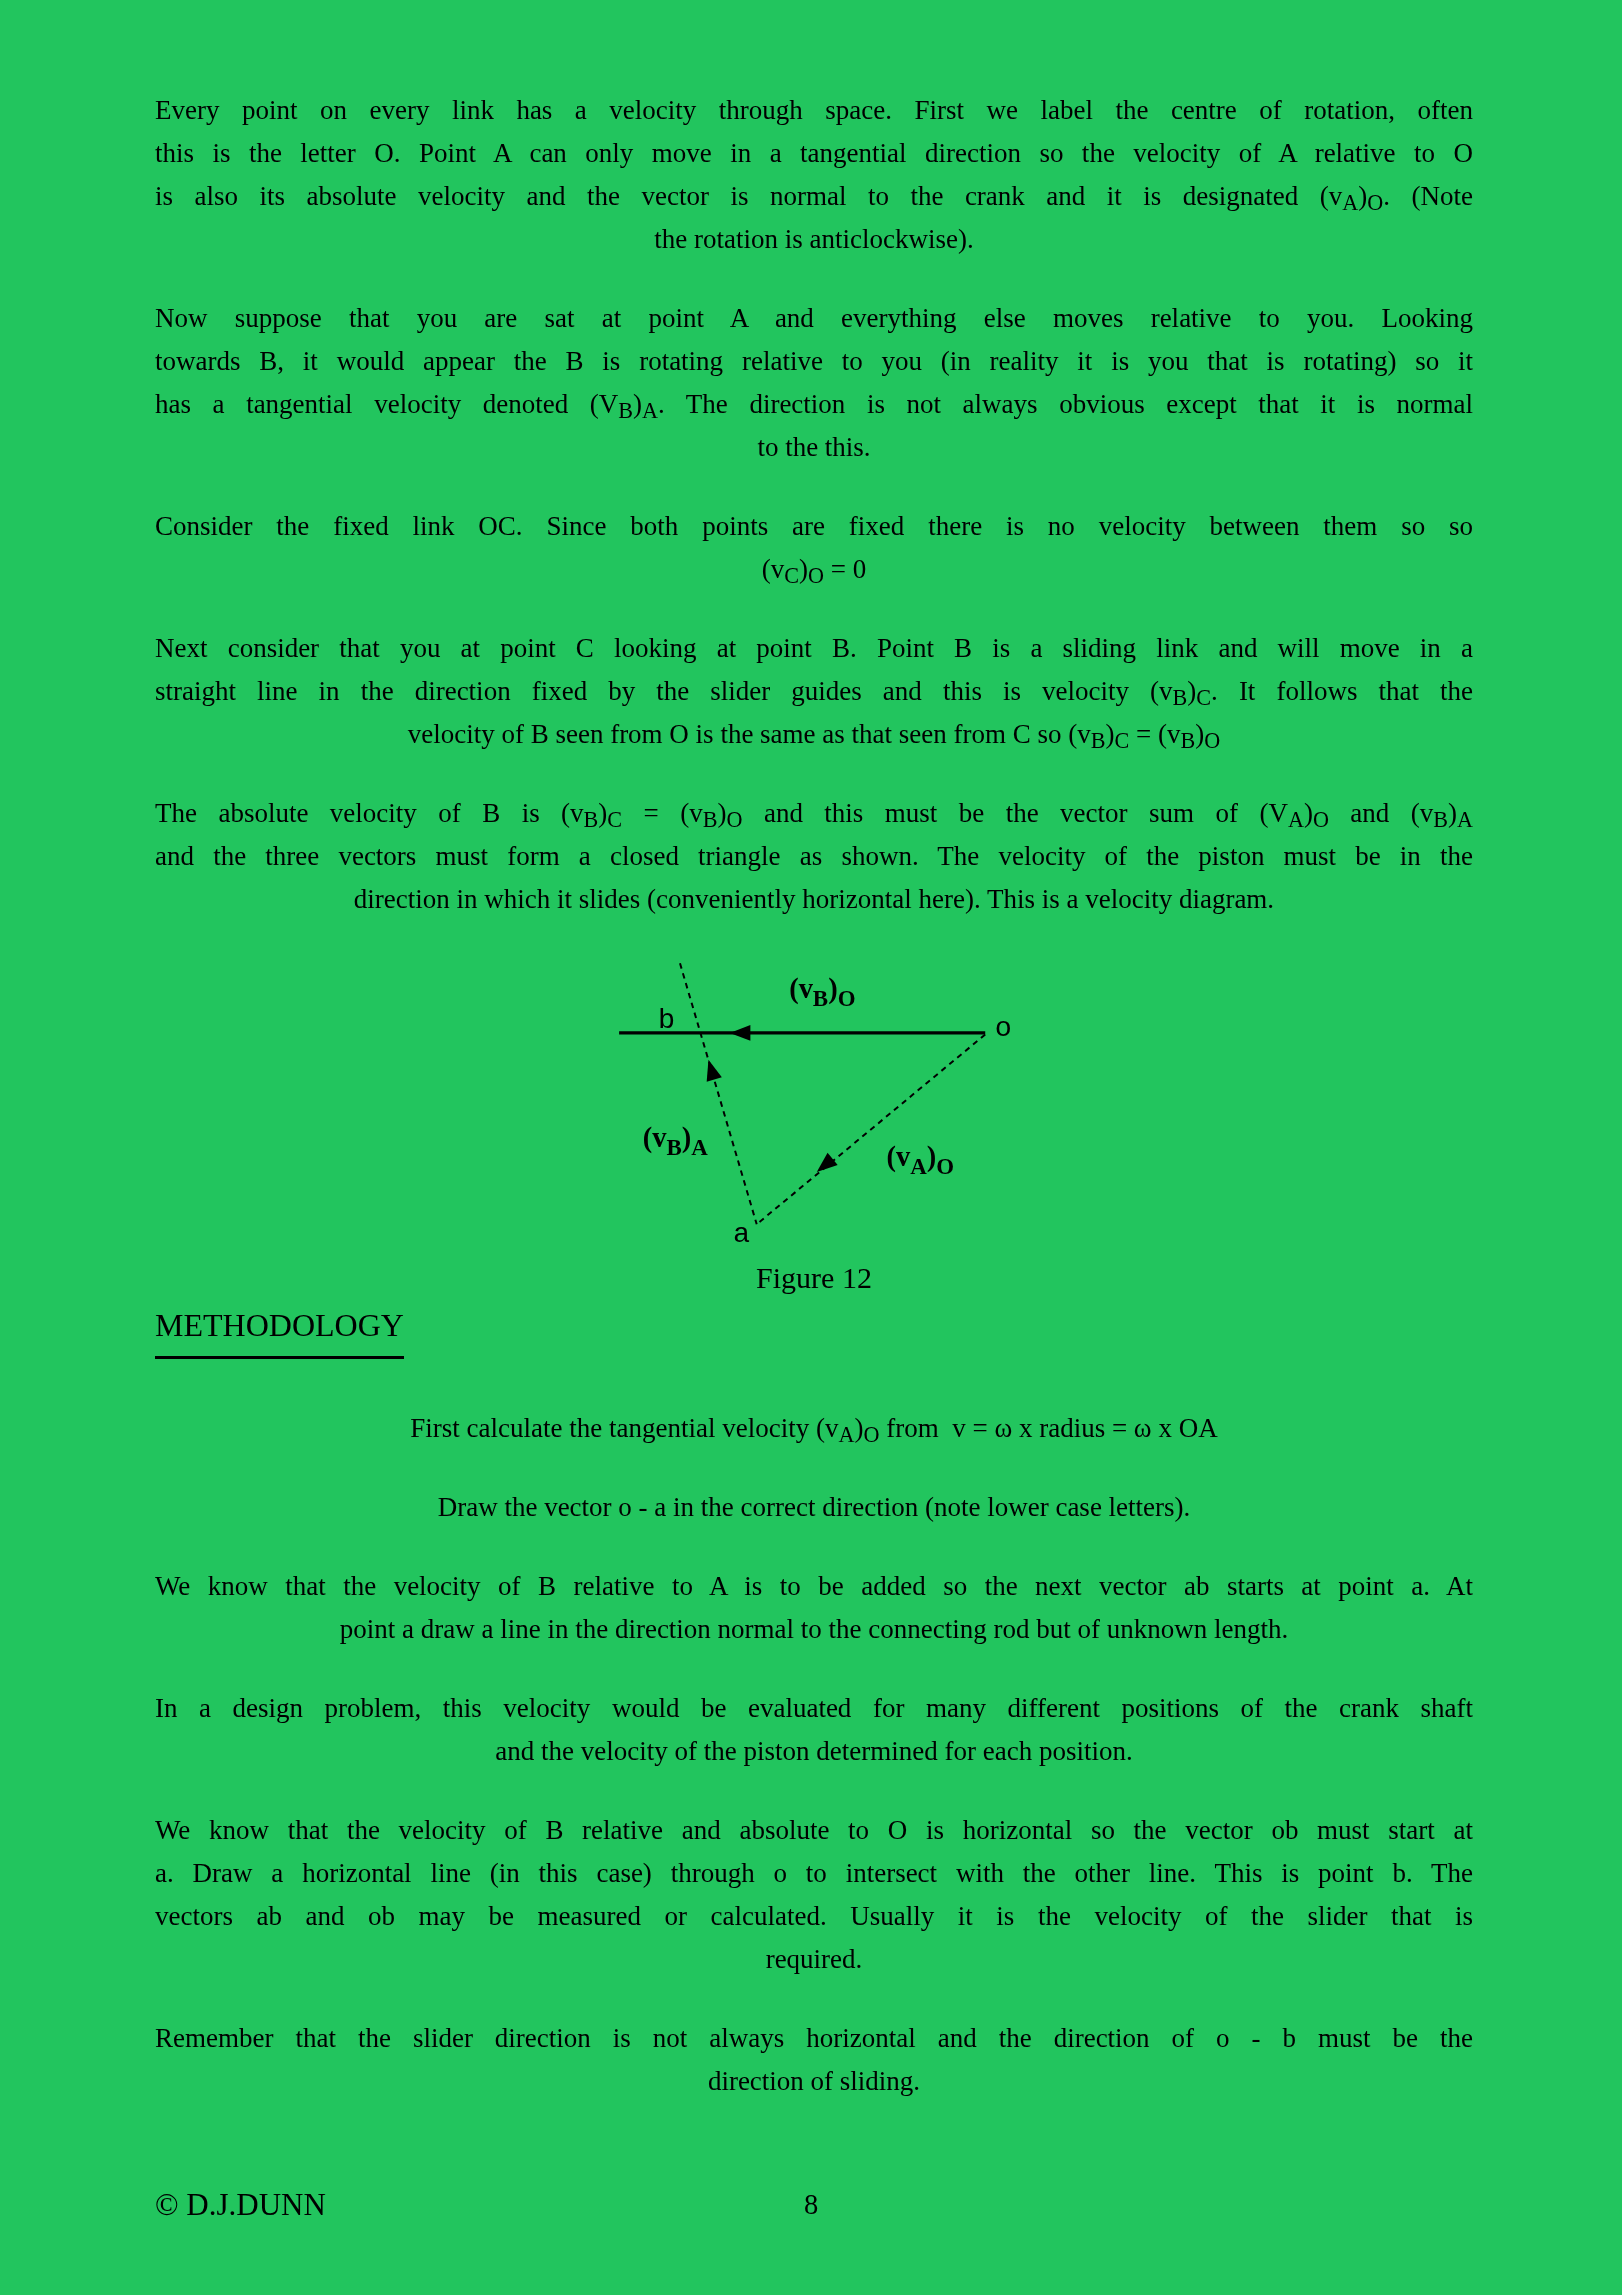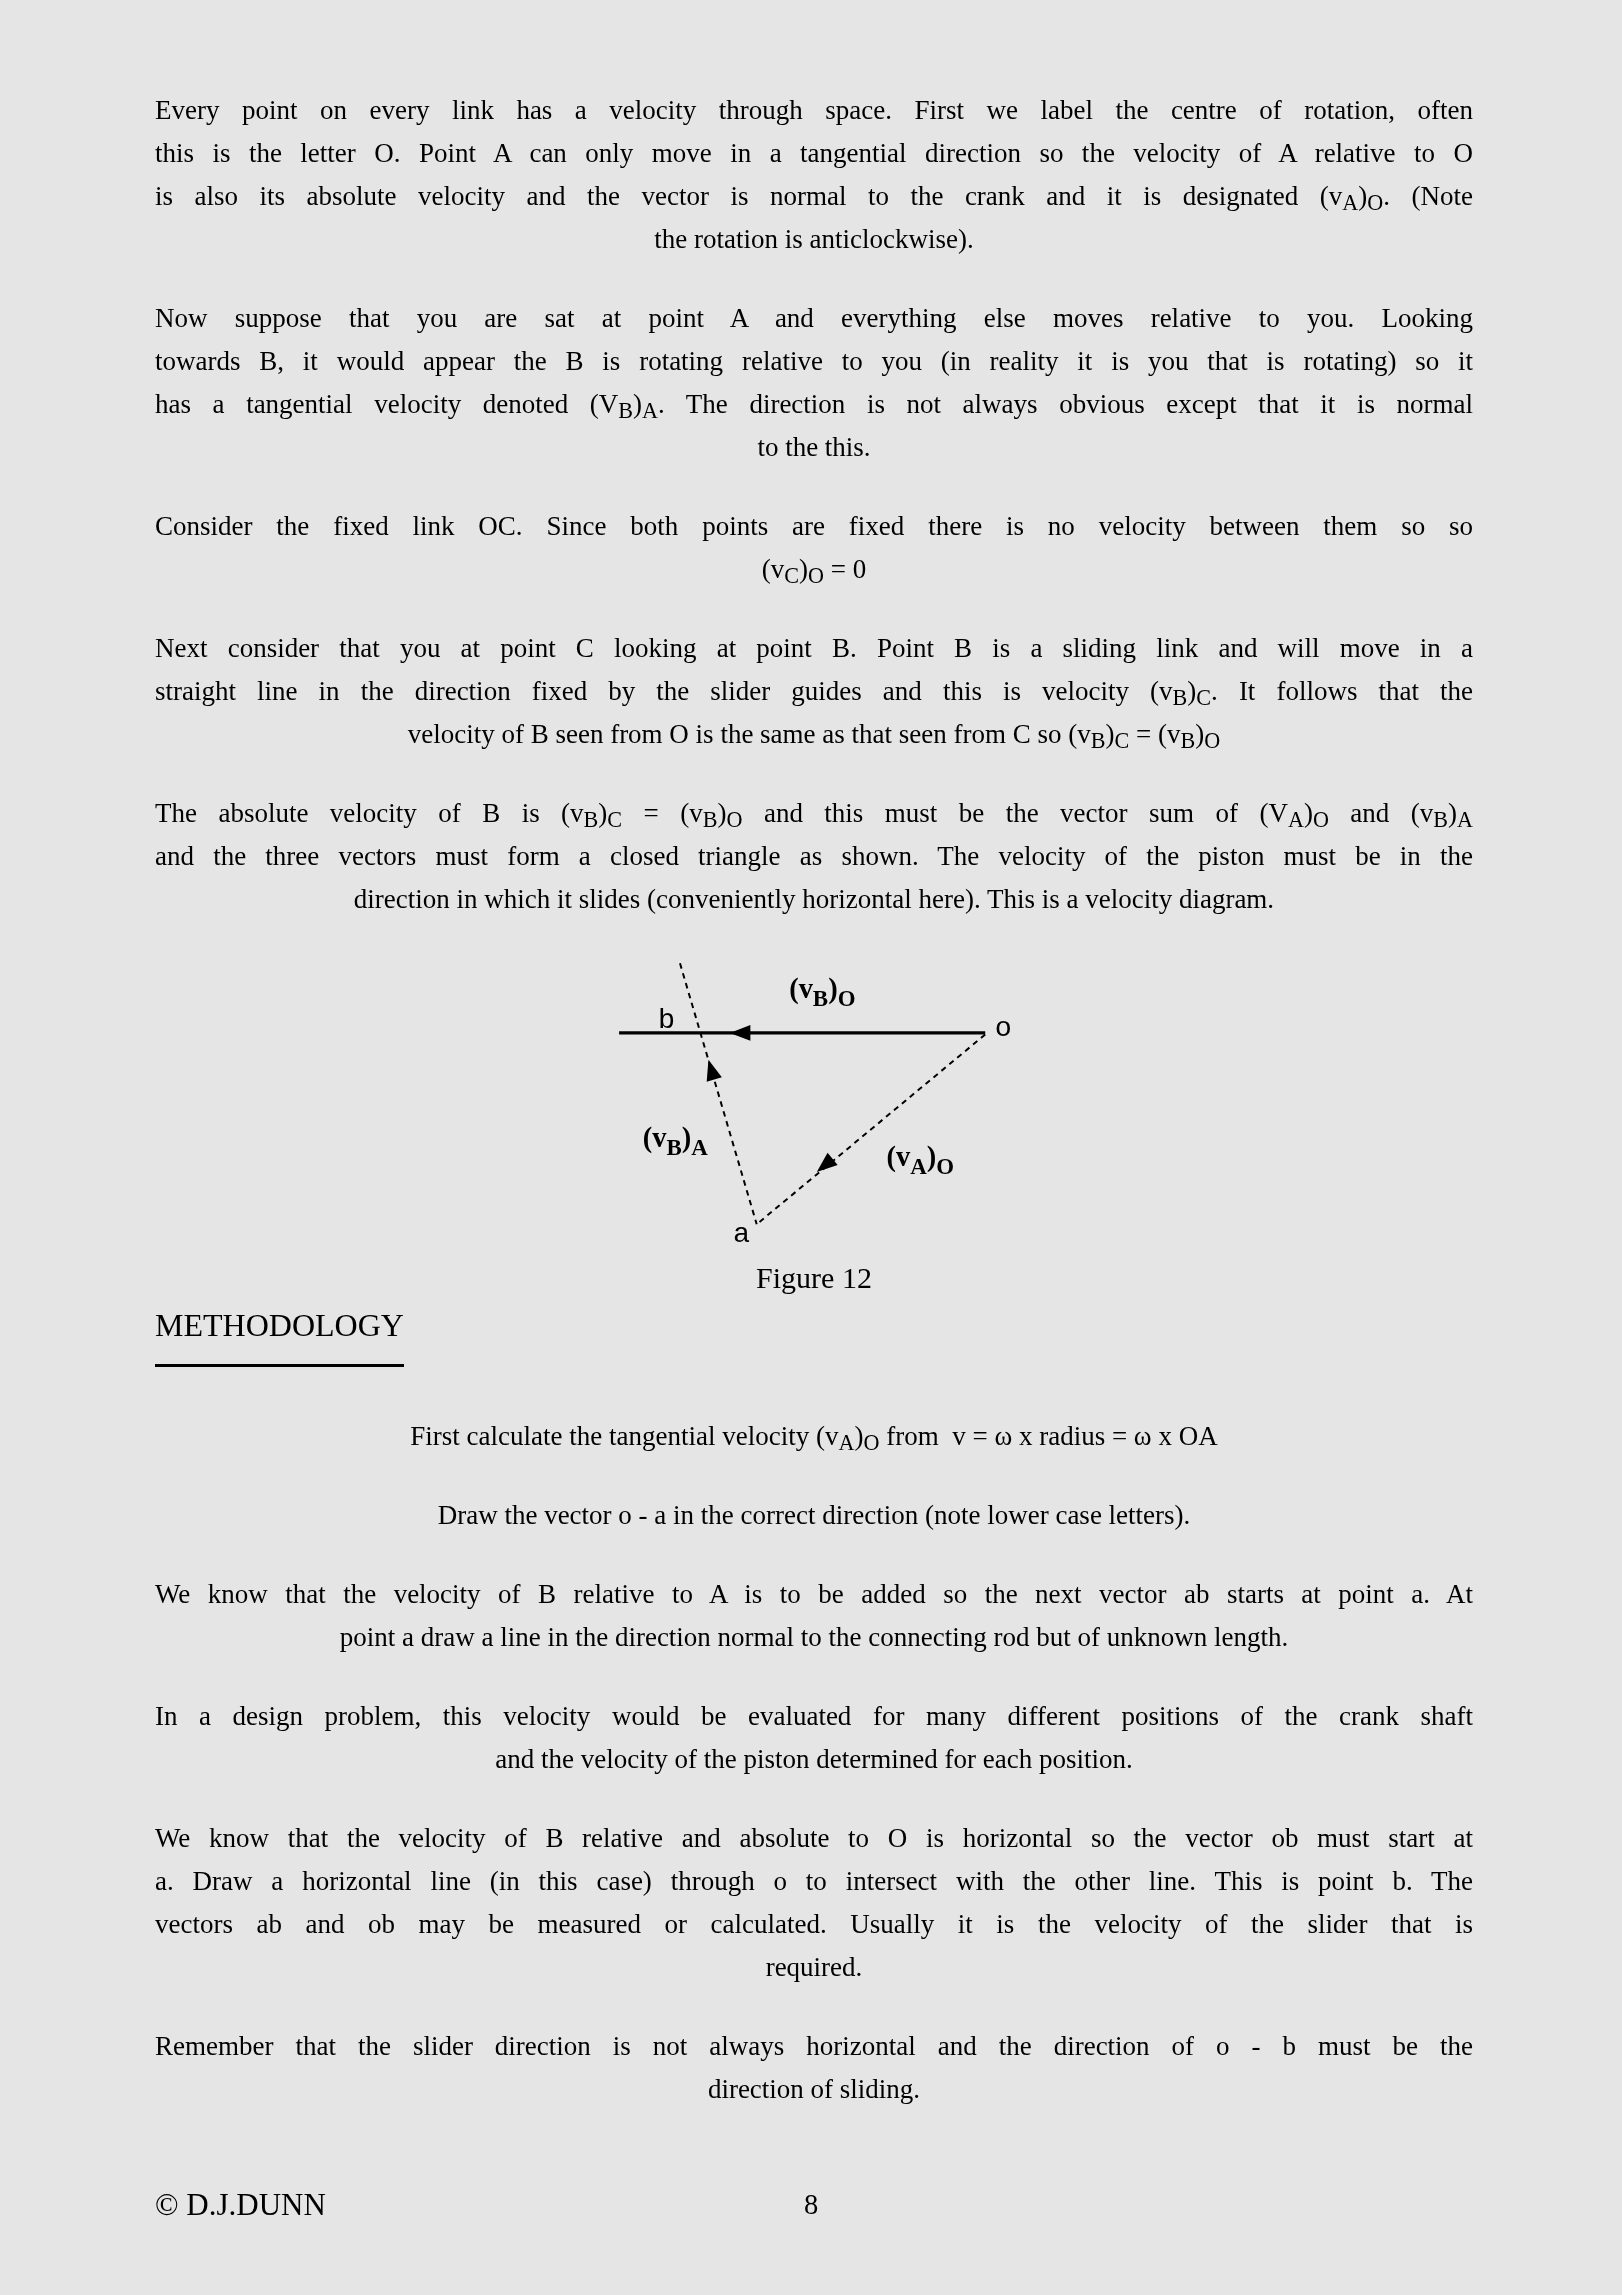--- a/index.html
+++ b/index.html
@@ -1,20 +1,20 @@
 <!DOCTYPE html>
 <html style="font-size:12.7px"><head>
 <meta charset="utf-8">
 <style>
   html, body { margin: 0; padding: 0; background: #ffffff; }
   .page {
     position: relative;
     width: 1622px;
     height: 2295px;
-    background: #e5e5e5;
+    background: #22c55e;
     overflow: hidden;
     font-family: "Liberation Serif", "DejaVu Serif", serif;
     color: #000000;
   }
   .content {
     position: absolute;
     left: 155px;
     top: 89px;
     width: 1318px;
     font-size: 27px;
@@ -34,21 +34,21 @@
     margin: 8px 0 0 0;
   }
   .heading {
     font-size: 32px;
     line-height: 43px;
     margin: 4.8px 0 48px 0;
   }
   .heading span {
     display: inline-block;
     border-bottom: 3.2px solid #000;
-    padding-bottom: 17px;
+    padding-bottom: 9px;
   }
   .fig {
     display: block;
     margin: 8px 0 0 455px;
   }
   .footer-left {
     position: absolute;
     left: 155px;
     top: 2183px;
     font-size: 31px;

